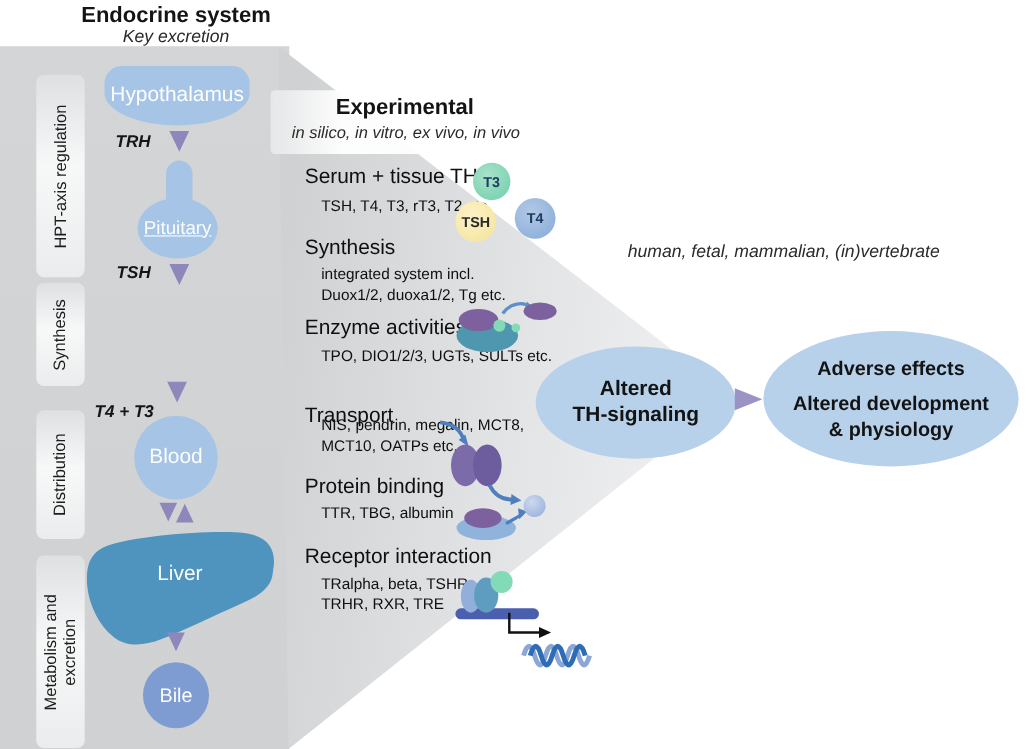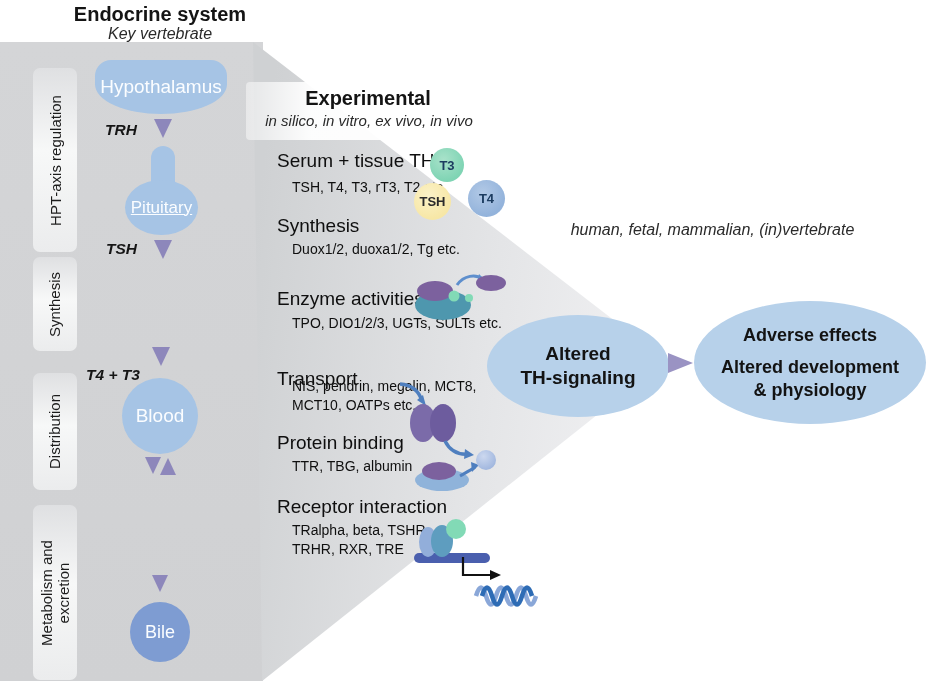--- a/index.html
+++ b/index.html
@@ -70,21 +70,21 @@
 </head>
 <body>
 
 <div id="canvas">
 
   <div class="abs left-panel"></div>
   <div class="abs wedge"></div>
   <div class="abs exp-band"></div>
 
   <div class="abs h-title endo-title z2">Endocrine system</div>
-  <div class="abs h-sub endo-sub z2">Key vertebrate</div>
+  <div class="abs h-sub endo-sub z2">Key excretion</div>
 
   <div class="abs h-title exp-title z2">Experimental</div>
   <div class="abs h-sub exp-sub z2">in silico, in vitro, ex vivo, in vivo</div>
 
   <div class="abs h-sub dis-sub">human, fetal, mammalian, (in)vertebrate</div>
 
   <div class="abs strip z1" style="top:68px;height:184px;">
     <span class="rot">HPT-axis regulation</span>
   </div>
   <div class="abs strip z1" style="top:257px;height:94px;">
@@ -115,30 +115,37 @@
 
   <div class="abs tri-down z1" style="left:152px;top:347px;"></div>
   <div class="abs signal z2" style="left:86px;top:366px;">T4 + T3</div>
 
   <div class="abs node blood z2">
     <span>Blood</span>
   </div>
   <div class="abs tri-down small z2" style="left:145px;top:457px;"></div>
   <div class="abs tri-up z2" style="left:160px;top:458px;"></div>
 
+  <div class="abs liver-wrap z2">
+    <svg width="173" height="112" viewBox="0 0 173 112">
+      <path d="M 24,14 C 50,6 120,0 148,4 C 166,7 173,18 172,32 L 171,40 C 170,52 160,60 146,66 C 115,80 90,92 70,100 C 50,108 34,106 24,96 C 10,84 2,62 2,46 C 2,28 8,19 24,14 Z" fill="#4f94be"></path>
+    </svg>
+    <div class="liver-label">Liver</div>
+  </div>
   <div class="abs tri-down small z2" style="left:152px;top:575px;"></div>
   <div class="abs node bile z2">
     <span>Bile</span>
   </div>
 
   <div class="abs assay-title" style="top:150px;">Serum + tissue TH</div>
   <div class="abs assay-det" style="top:178px;">TSH, T4, T3, rT3, T2 etc.</div>
 
   <div class="abs assay-title" style="top:215px;">Synthesis</div>
   <div class="abs assay-det" style="top:240px;">
+    <div>integrated system incl.</div>
     <div>Duox1/2, duoxa1/2, Tg etc.</div>
   </div>
 
   <div class="abs assay-title" style="top:288px;">Enzyme activities</div>
   <div class="abs assay-det" style="top:314px;">TPO, DIO1/2/3, UGTs, SULTs etc.</div>
 
   <div class="abs assay-title" style="top:368px;">Transport</div>
   <div class="abs assay-det" style="top:377px;">
     <div>NIS, pendrin, megalin, MCT8,</div>
     <div>MCT10, OATPs etc.</div>

